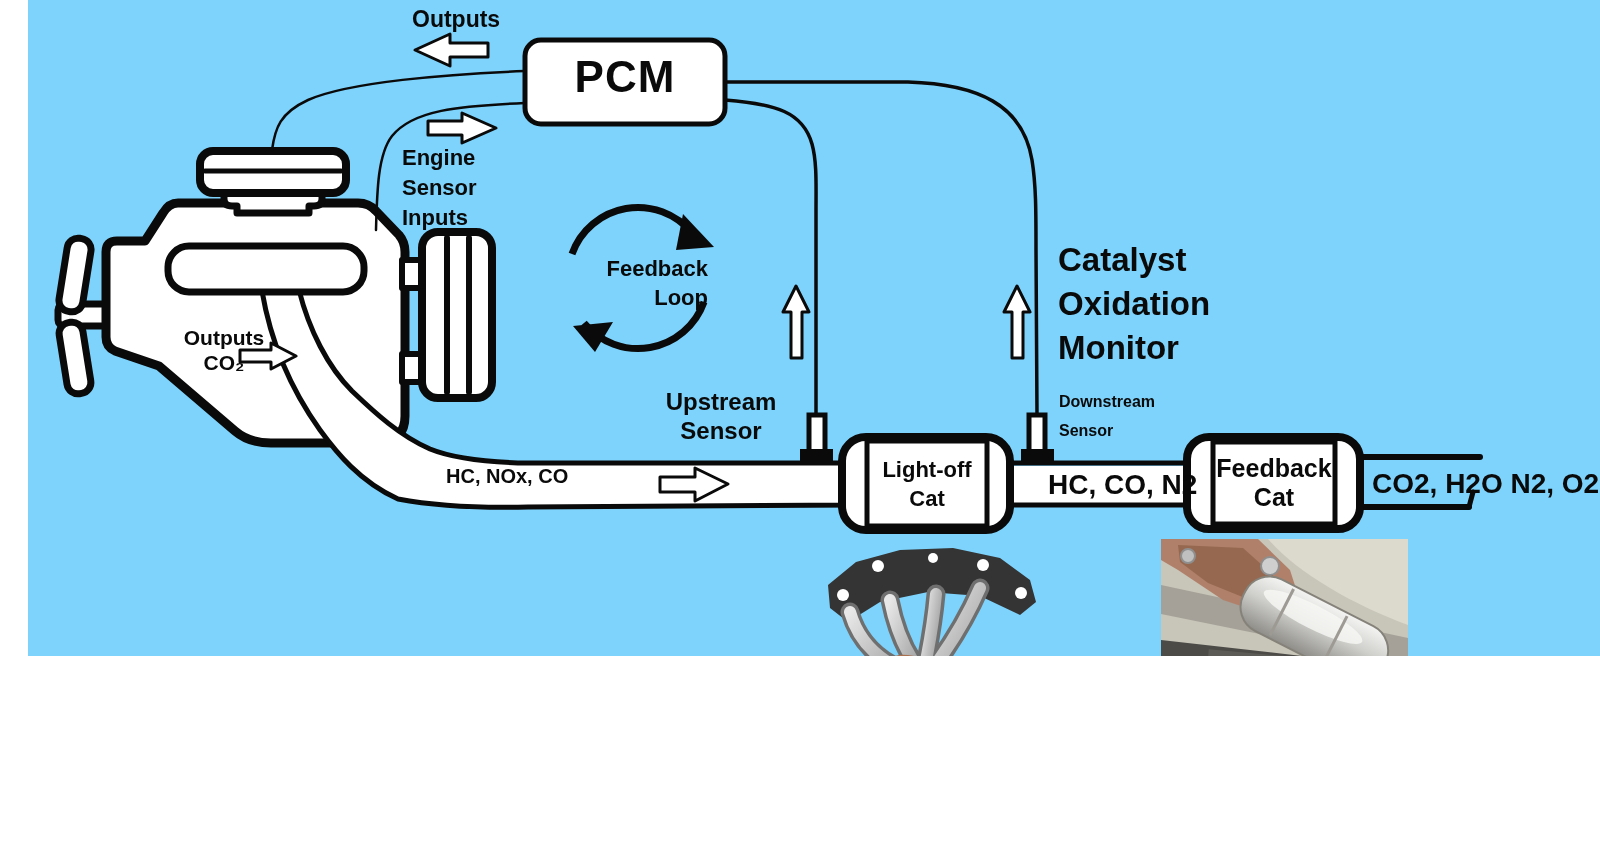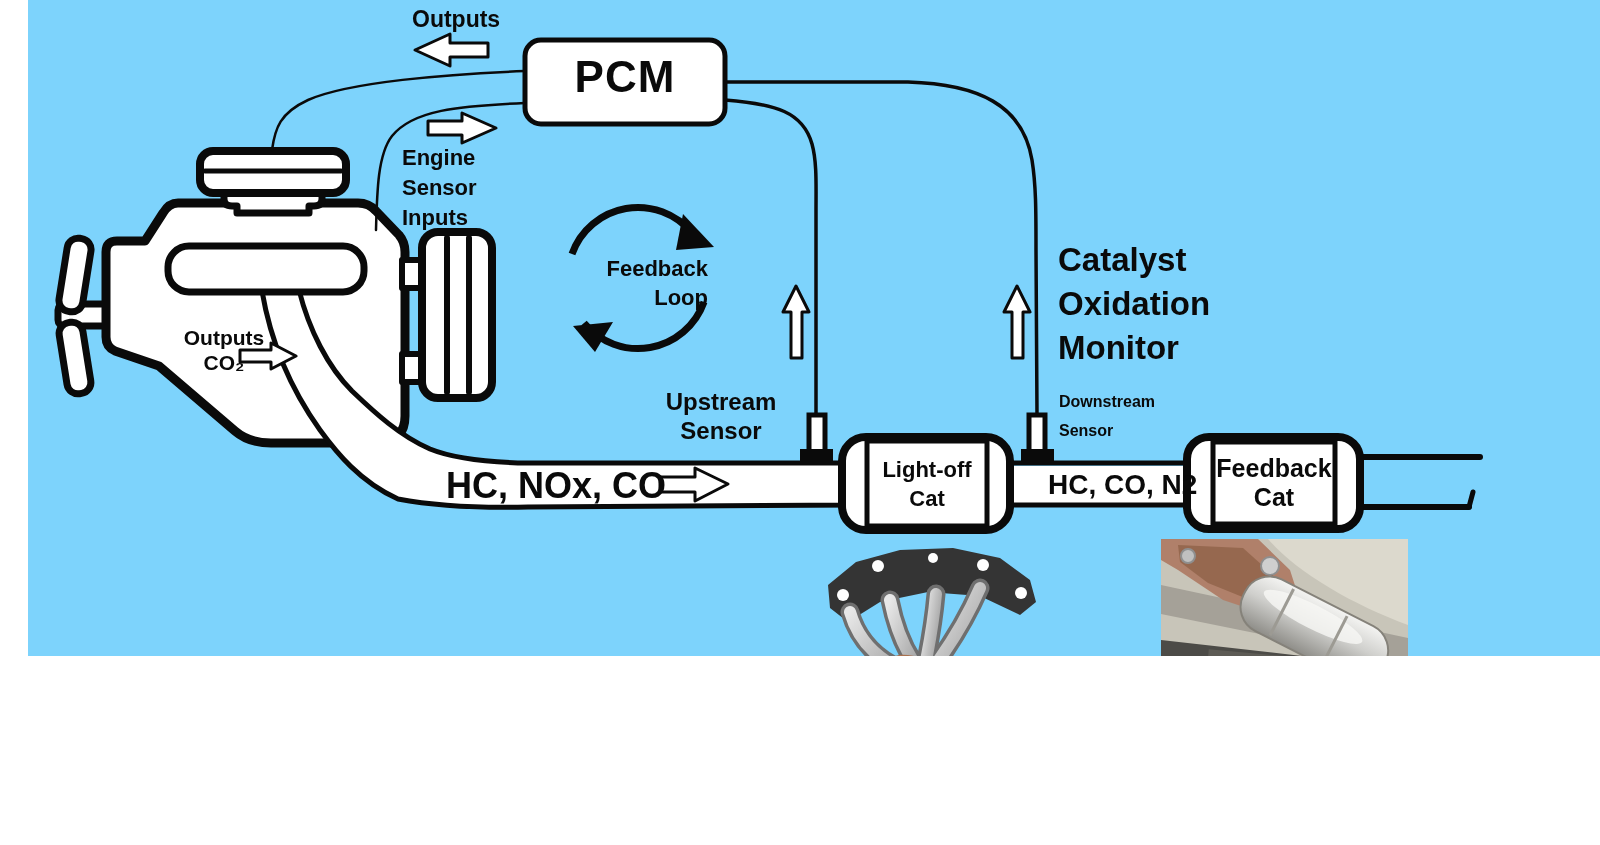--- a/index.html
+++ b/index.html
@@ -9,21 +9,21 @@
   .lbl{position:absolute;font-weight:bold;color:#0a0a0a;white-space:pre-line;line-height:1.2;}
   .center{text-align:center;}
   .right{text-align:center;}
   .flexbox{display:flex;align-items:center;justify-content:center;text-align:center;}
   .lbl-outputs{left:384px;top:6px;font-size:23px;}
   .lbl-stoich{left:45px;top:68px;width:205px;font-size:22px;line-height:28px;}
   .lbl-inputs{left:374px;top:143px;font-size:22px;line-height:30px;}
   .lbl-pcm{left:497px;top:35px;width:200px;height:84px;font-size:44px;letter-spacing:1px;}
   .lbl-feedback{left:540px;top:254px;width:140px;font-size:22px;line-height:29px;text-align:right;}
   .lbl-mostly{left:150px;top:325px;width:92px;font-size:21px;line-height:25px;}
-  .lbl-precat{left:418px;top:464px;font-size:36px;}
+  .lbl-precat{left:418px;top:464px;font-size:20px;}
   .lbl-upstream{left:613px;top:387px;width:160px;font-size:24px;line-height:29px;}
   .lbl-downstream{left:1031px;top:387px;font-size:16px;line-height:29px;}
   .lbl-cem{left:1030px;top:238px;font-size:33px;line-height:44px;}
   .lbl-lightoff{left:839px;top:441px;width:120px;height:85px;font-size:22px;line-height:29px;}
   .lbl-midgas{left:1020px;top:468px;font-size:28px;}
   .lbl-oxcat{left:1185px;top:442px;width:122px;height:82px;font-size:25px;line-height:29px;}
   .lbl-tailgas{left:1344px;top:467px;font-size:28px;}
 </style>
 </head>
 <body>
@@ -220,13 +220,14 @@
   <div class="lbl lbl-downstream">Downstream
 Sensor</div>
   <div class="lbl lbl-cem">Catalyst
 Oxidation
 Monitor</div>
   <div class="lbl lbl-lightoff flexbox">Light-off
 Cat</div>
   <div class="lbl lbl-midgas">HC, CO, N2</div>
   <div class="lbl lbl-oxcat flexbox">Feedback
 Cat</div>
+  <div class="lbl lbl-tailgas">CO2, H2O N2, O2</div>
 </div>
 
 </body></html>

